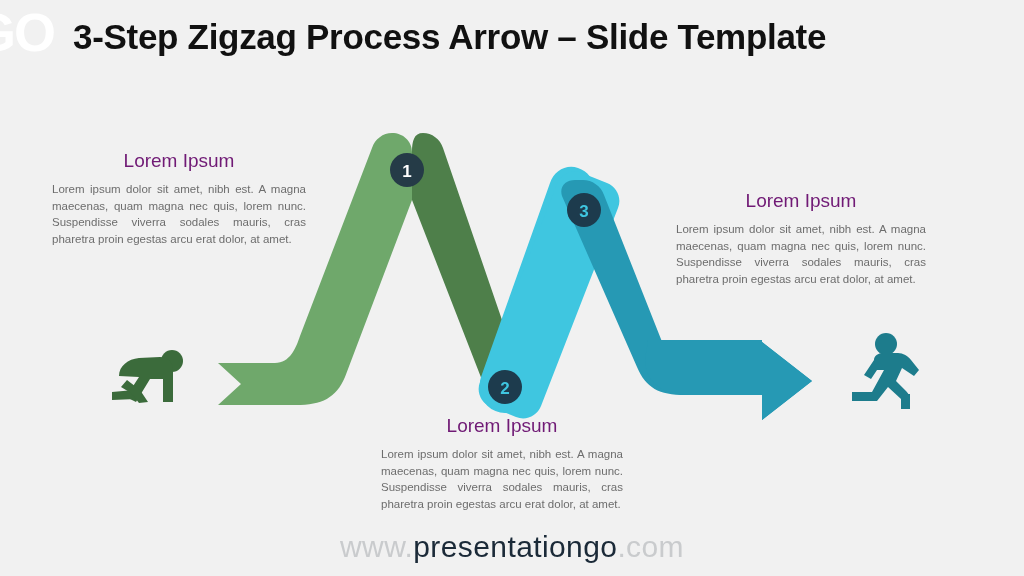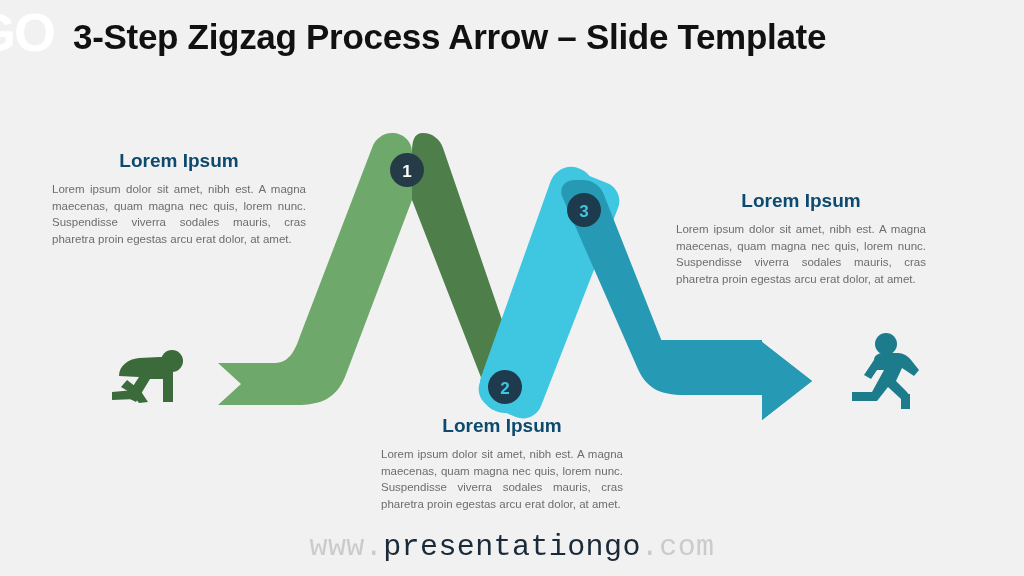--- a/index.html
+++ b/index.html
@@ -26,38 +26,38 @@
     font-size:35px;font-weight:bold;color:#111111;
     letter-spacing:-0.3px;white-space:nowrap;
   }
 
   
   .diagram{position:absolute;left:0;top:0;width:1024px;height:576px;}
 
   
   .block{position:absolute;}
   .block h3{
-    margin:0 0 9px 0;font-size:19px;font-weight:bold;color:#0c4a6e;
+    margin:0 0 9px 0;font-size:19px;font-weight:normal;color:#701a75;
   }
   .block p{
     margin:4px;font-size:11.5px;line-height:16.5px;color:#6d6d6d;
     text-align:justify;
   }
   .block.left{left:48px;top:150px;width:262px;}
   .block.left h3{text-align:center;}
   .block.right{left:672px;top:190px;width:258px;}
   .block.right h3{text-align:center;}
   .block.center{left:377px;top:415px;width:250px;}
   .block.center h3{text-align:center;}
 
   
   .footer{
     position:absolute;left:0;right:0;top:530px;text-align:center;
     font-size:30px;letter-spacing:0.4px;
-    font-family:Liberation Mono, monospace;
+    font-family:Liberation Sans, sans-serif;
   }
   .footer .w{color:#c9cbcd;}
   .footer .name{color:#1b2a38;}
   .footer .com{color:#c9cbcd;}
 </style>
 </head>
 <body>
 
 <div class="slide">
 

